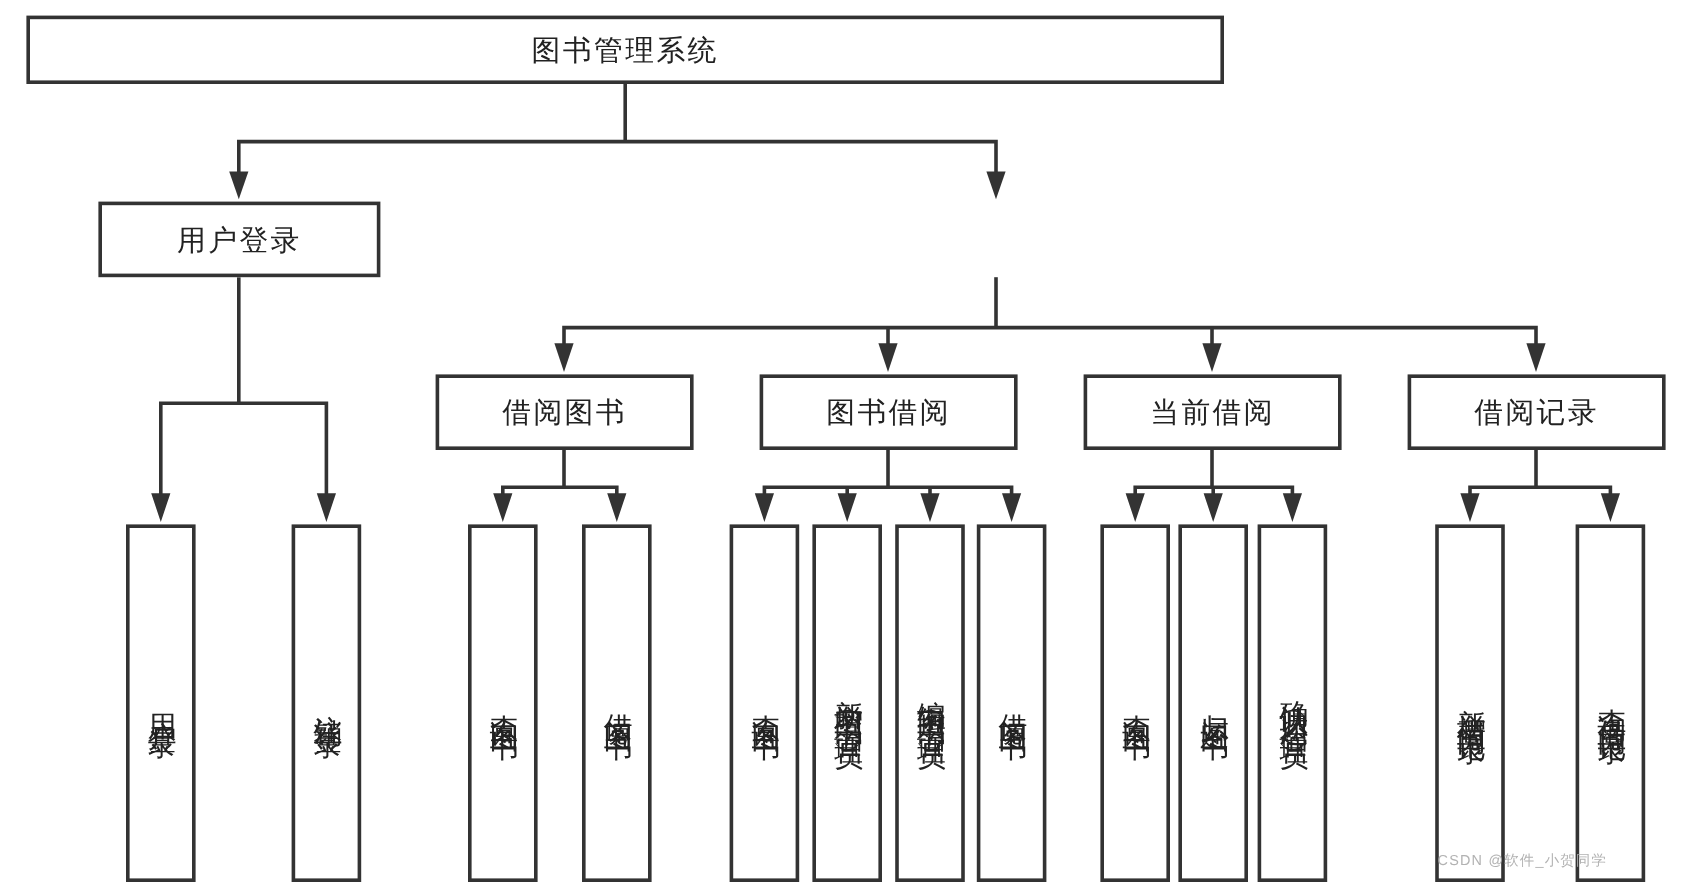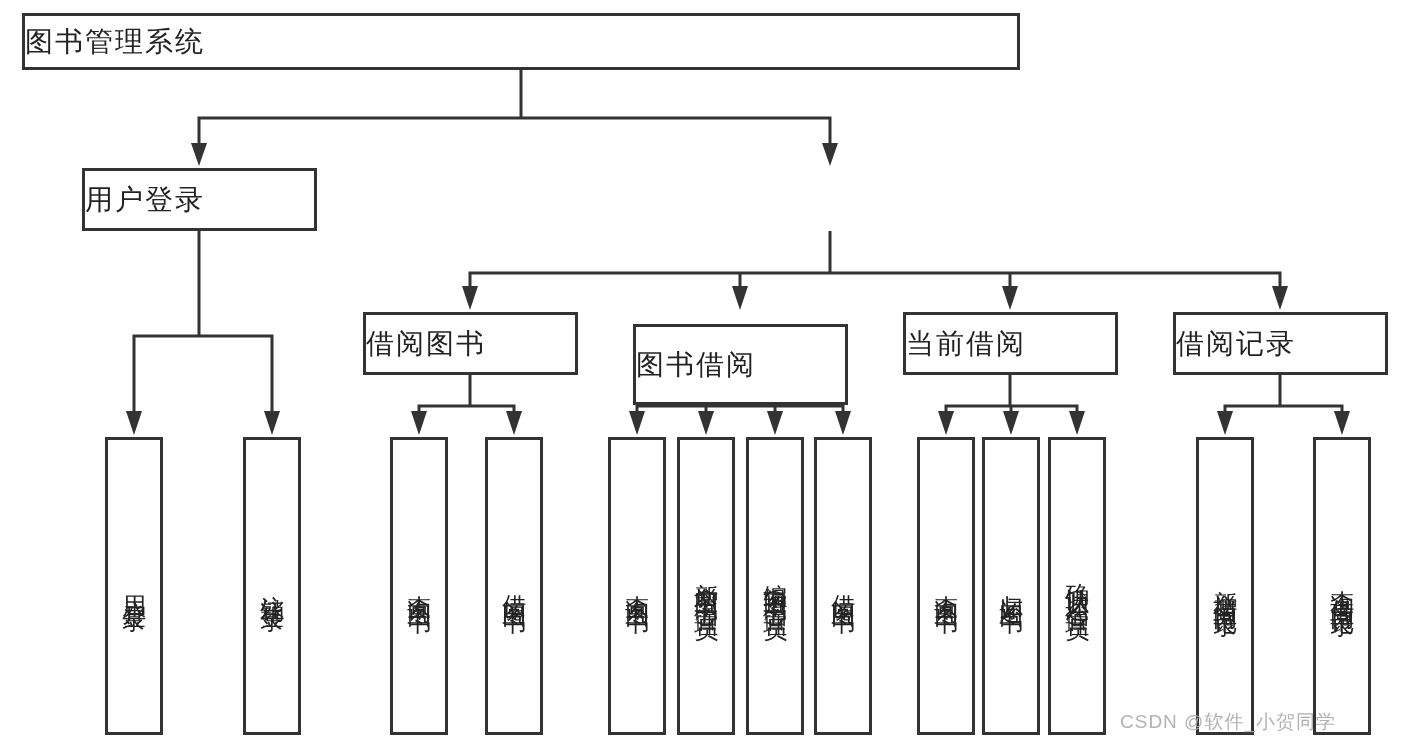--- a/index.html
+++ b/index.html
@@ -3,35 +3,35 @@
 <meta charset="utf-8">
 <style>
   html,body{margin:0;padding:0;background:#fff;}
   .canvas{
     position:relative;width:1405px;height:747px;background:#ffffff;
     font-family:"Liberation Sans","DejaVu Sans",sans-serif;overflow:hidden;
   }
   .wires{position:absolute;left:0;top:0;}
   .hbox{
     position:absolute;box-sizing:border-box;background:#fff;border:3px solid #333;
-    display:flex;align-items:center;
-    font-size:28px;letter-spacing:2px;color:#222;white-space:nowrap;
+    display:flex;align-items:center;justify-content:center;
+    font-size:24px;letter-spacing:2px;color:#222;white-space:nowrap;
   }
   .vbox{
     position:absolute;top:437px;width:58px;height:298px;box-sizing:border-box;
     background:#fff;border:3px solid #333;
     display:flex;align-items:center;justify-content:center;
   }
   .vbox span{
     writing-mode:vertical-rl;font-size:24px;letter-spacing:5px;
     color:#222;line-height:1.1;
   }
   .watermark{
-    position:absolute;top:709px;left:1120px;z-index:5;
-    font-size:19px;letter-spacing:1px;color:rgba(171,171,171,0.92);white-space:nowrap;
+    position:absolute;top:709px;left:1198px;z-index:5;
+    font-size:12px;letter-spacing:1px;color:rgba(171,171,171,0.92);white-space:nowrap;
   }
 </style>
 </head>
 <body>
 
 <div class="canvas">
 
   <svg class="wires" width="1405" height="747" viewBox="0 0 1405 747">
     <g stroke="#333" stroke-width="3" fill="none">
       <path d="M521 70 V118"></path>
@@ -81,21 +81,21 @@
     <span>图书管理系统</span>
   </div>
 
   <div class="hbox" style="left:82px;top:168px;width:235px;height:63px;">
     <span>用户登录</span>
   </div>
 
   <div class="hbox" style="left:363px;top:312px;width:215px;height:63px;">
     <span>借阅图书</span>
   </div>
-  <div class="hbox" style="left:633px;top:324px;width:215px;height:81px;">
+  <div class="hbox" style="left:633px;top:312px;width:215px;height:63px;">
     <span>图书借阅</span>
   </div>
   <div class="hbox" style="left:903px;top:312px;width:215px;height:63px;">
     <span>当前借阅</span>
   </div>
   <div class="hbox" style="left:1173px;top:312px;width:215px;height:63px;">
     <span>借阅记录</span>
   </div>
 
   <div class="vbox" style="left:105px;">

